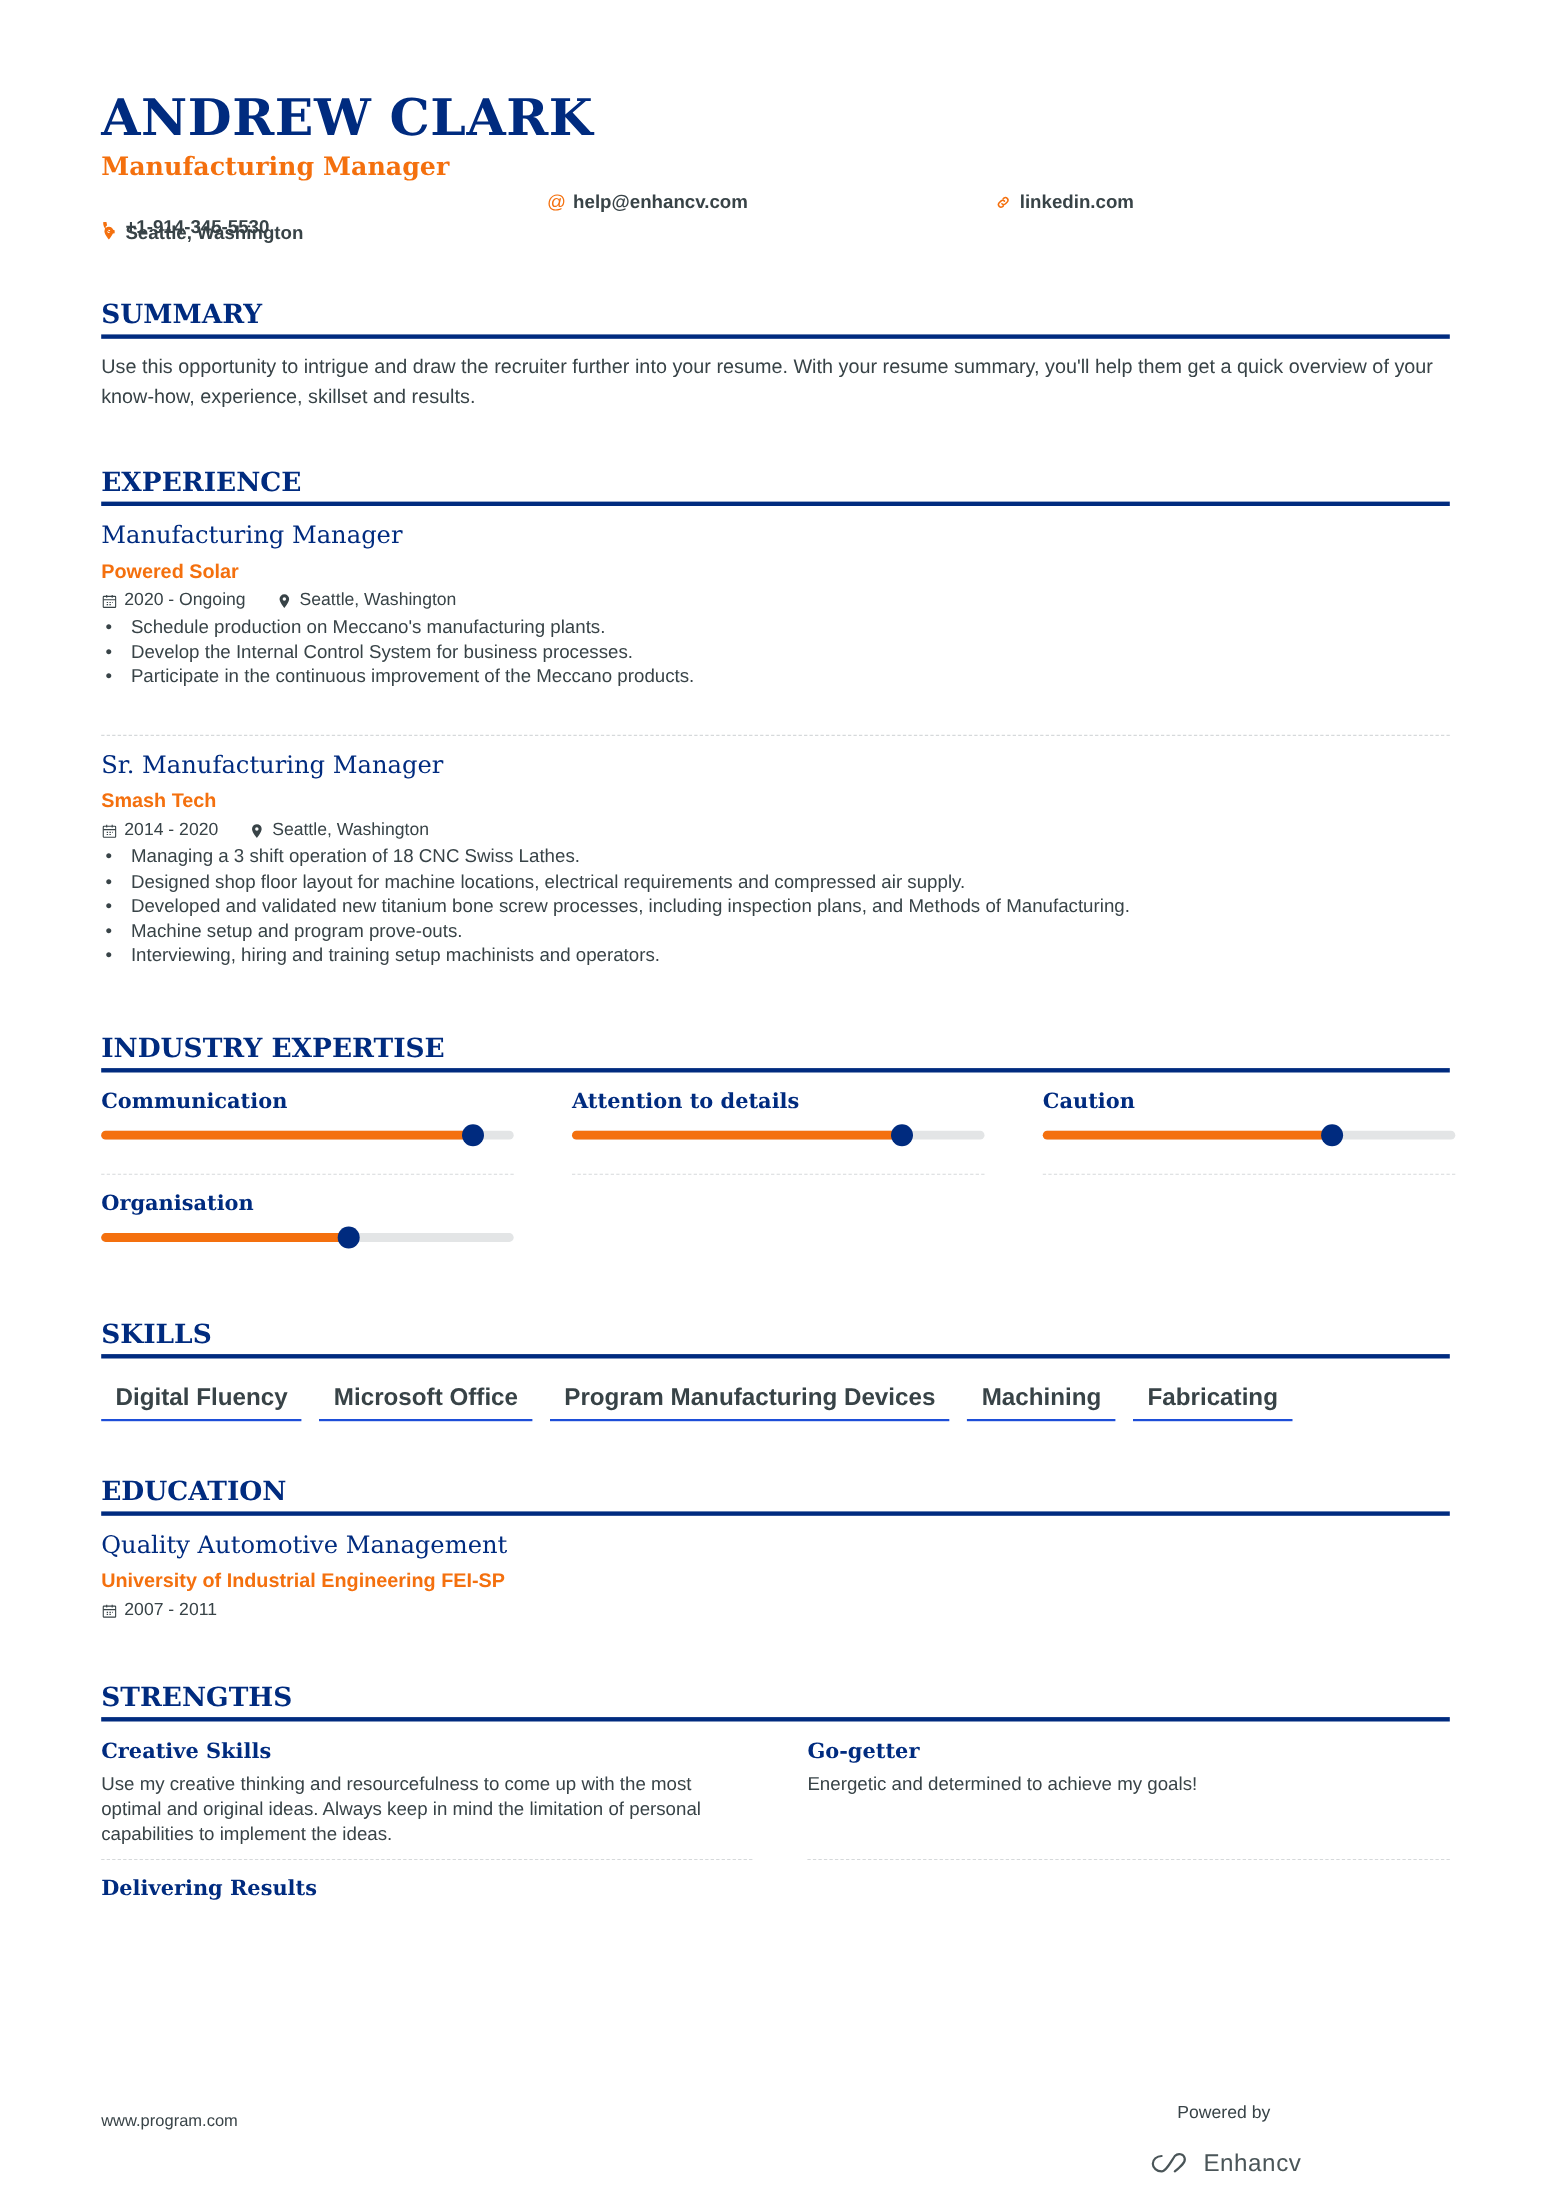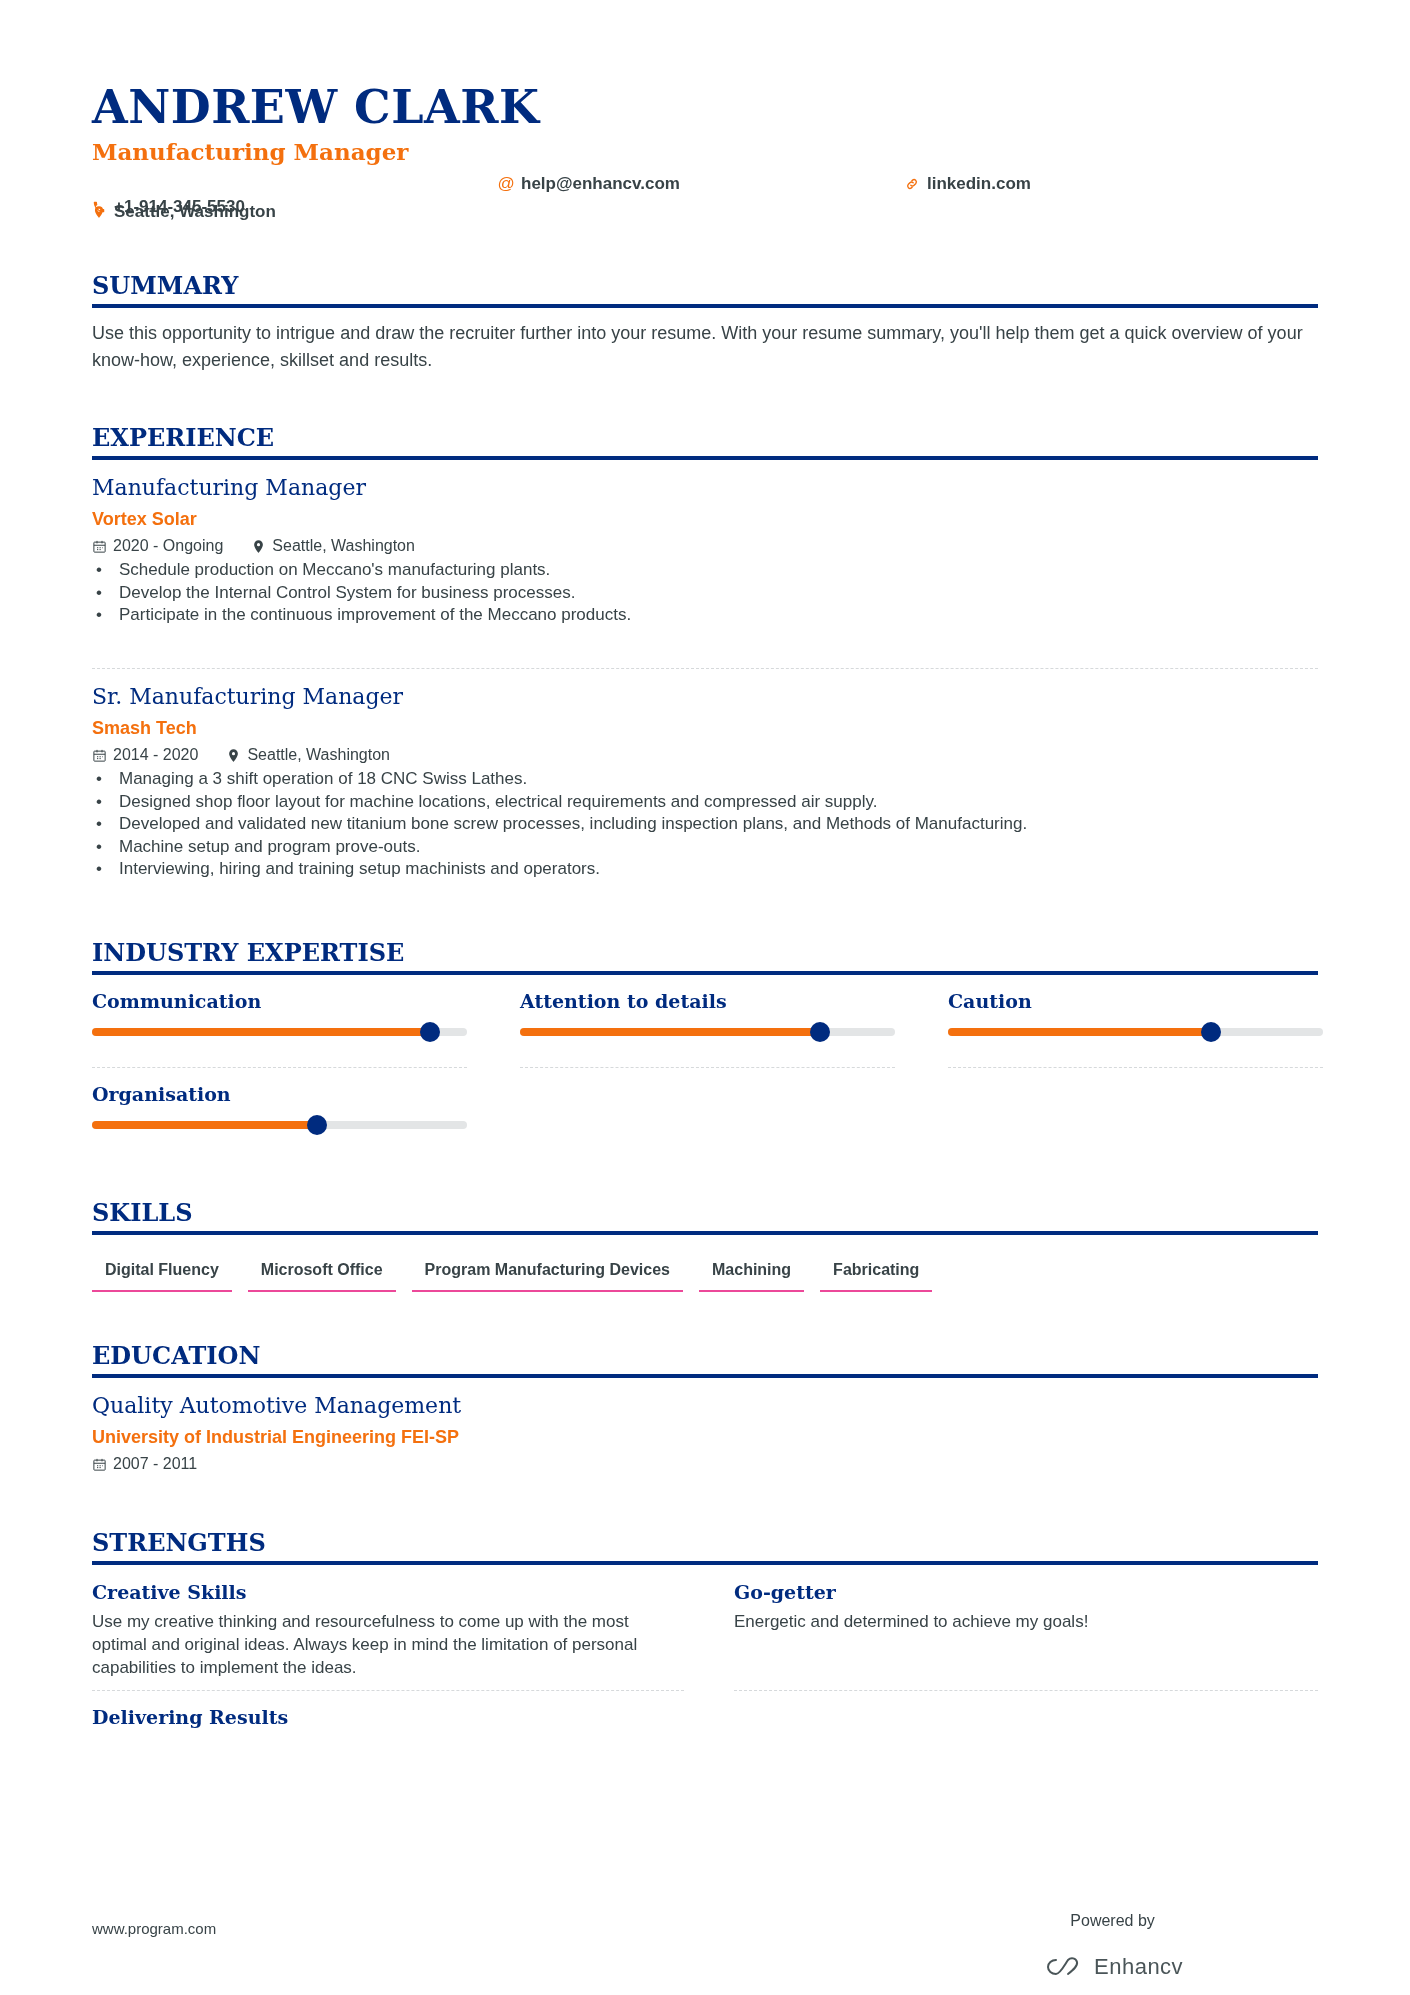--- a/index.html
+++ b/index.html
@@ -29,21 +29,21 @@
   .dashed { border-bottom: 1.5px dashed #d6d9db; }
 
   .exp-item { position: absolute; width: 375px; }
   .exp-label { font-family: "DejaVu Serif", serif; font-weight: bold; font-size: 19px; color: #002b7f; line-height: 26px; }
   .track { position: relative; margin-top: 14px; height: 8px; border-radius: 4px; background: #e3e5e6; width: 375px; }
   .fill { position: absolute; left: 0; top: 0; height: 8px; border-radius: 4px; background: #f4700e; }
   .knob { position: absolute; top: -6px; width: 20px; height: 20px; border-radius: 50%; background: #002b7f; margin-left: -10px; }
   .exp-sep { position: absolute; width: 375px; border-bottom: 1.5px dashed #d6d9db; }
 
   .skills { position: absolute; left: 0; display: flex; gap: 16px; }
-  .skill { font-size: 16px; font-weight: bold; color: #384347; padding: 6px 13px 8px 13px; border-bottom: 2px solid #ec4899; line-height: 24px; }
+  .skill { font-size: 22px; font-weight: bold; color: #384347; padding: 6px 13px 8px 13px; border-bottom: 2px solid #1d4ed8; line-height: 24px; }
 
   .strength { position: absolute; width: 590px; }
   .strength-title { font-family: "DejaVu Serif", serif; font-weight: bold; font-size: 19px; color: #002b7f; line-height: 28px; }
   .strength-desc { font-size: 17px; line-height: 23px; color: #384347; margin-top: 4px; }
 
   .footer-left { position: absolute; left: 92px; top: 1920px; font-size: 15px; color: #384347; }
   .footer-right { position: absolute; left: 1042px; top: 1912px; display: flex; align-items: center; gap: 24px; font-size: 16px; color: #384347; flex-direction: column; }
   .brand { display: inline-flex; align-items: center; gap: 8px; font-size: 22px; color: #4a5558; letter-spacing: 0.5px; }
 </style>
 </head>
@@ -84,21 +84,21 @@
     <span>Seattle, Washington</span>
   </div>
 
   <div class="section-title" style="top:270px;">SUMMARY</div>
   <div class="body-text" style="position:absolute; top:320px; left:0; width:1226px;">Use this opportunity to intrigue and draw the recruiter further into your resume. With your resume summary, you'll help them get a quick overview of your know-how, experience, skillset and results.</div>
 
   <div class="section-title" style="top:422px;">EXPERIENCE</div>
 
   <div class="job" style="top:473px;">
     <div class="job-title">Manufacturing Manager</div>
-    <div class="company">Vortex Solar</div>
+    <div class="company">Powered Solar</div>
     <div class="meta">
       <span class="item">
         <svg viewBox="0 0 24 24" fill="none" stroke="#384347" stroke-width="1.6">
             <rect x="3" y="5" width="18" height="16" rx="1"></rect>
             <path d="M3 10h18M8 3v4M16 3v4M8 14h2M12 14h2M16 14h1M8 17h2M12 17h2"></path>
           </svg>
         <span>2020 - Ongoing</span>
       </span>
       <span class="item">
         <svg viewBox="0 0 24 24" fill="#384347">

